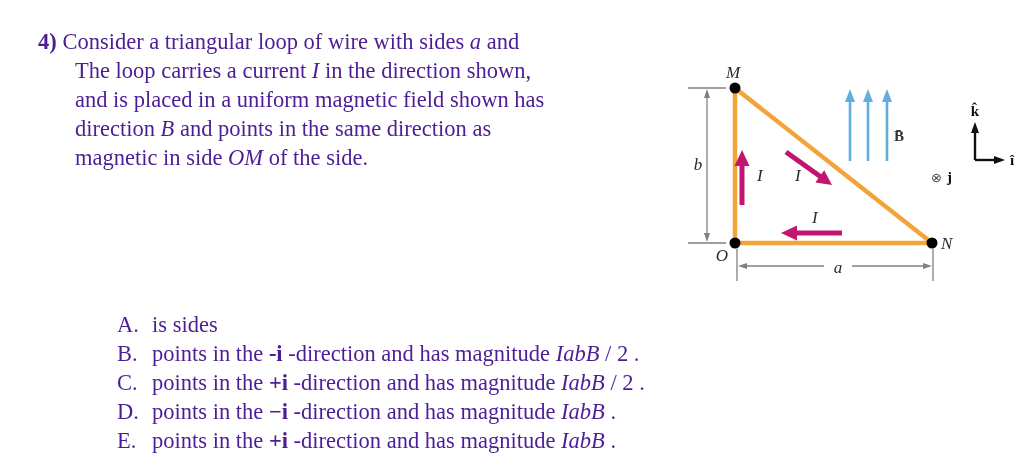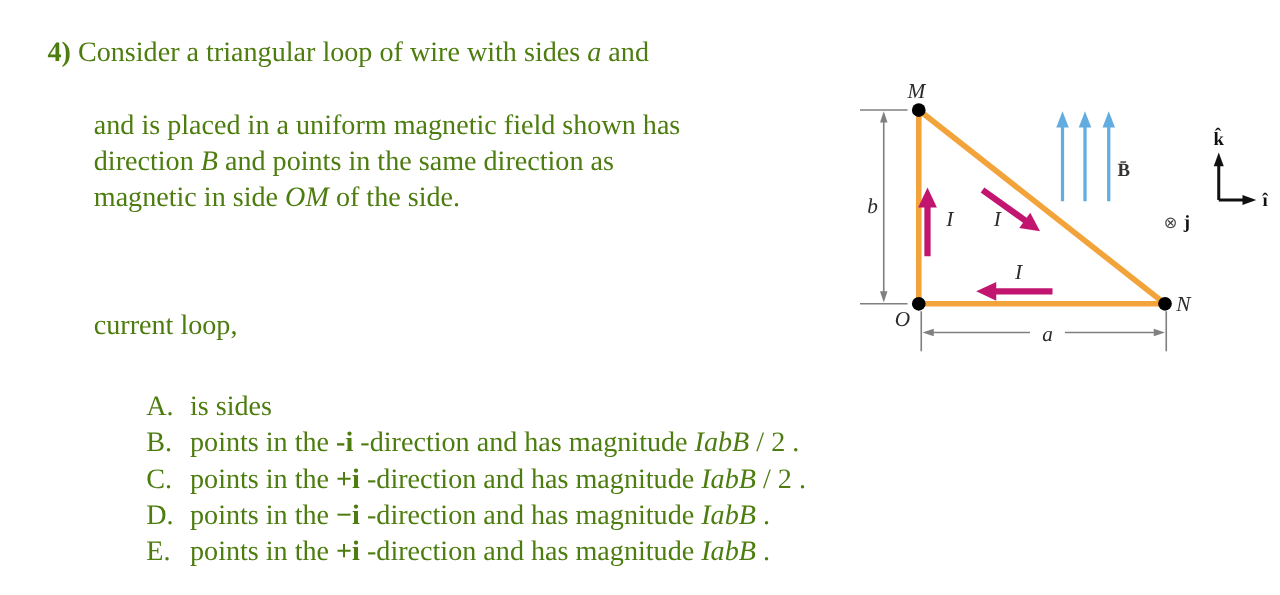--- a/index.html
+++ b/index.html
@@ -1,17 +1,17 @@
 <!DOCTYPE html>
 <html style="--c-loop: #F2A33A; --c-current: #C2156F; --c-field: #63ACE0; --c-dim: #808080; --c-ink: #1B1B1B;"><head>
 <meta charset="utf-8">
 <style>
   html,body{margin:0;padding:0;background:#ffffff;}
   .page{position:relative;width:1024px;height:476px;background:#ffffff;overflow:hidden;
-        font-family:"Liberation Serif",serif;color:#4d7c0f;}
+        font-family:"Liberation Serif",serif;color:#4c1d95;}
   .tline{position:absolute;white-space:pre;font-size:22.5px;line-height:29px;}
   .bold{font-weight:700;}
   .it{font-style:italic;}
   .vec{font-weight:700;}
   .letter{display:inline-block;width:35px;}
   .fig{position:absolute;left:680px;top:55px;}
   
   .loop{stroke:var(--c-loop,#F2A33A);stroke-width:4.5;fill:none;stroke-linejoin:round;stroke-linecap:round;}
   .dot{fill:#000;}
   .cur{stroke:var(--c-current,#C2156F);stroke-width:5;fill:none;}
@@ -27,28 +27,28 @@
   text.fB{font-family:"Liberation Serif",serif;font-size:15px;font-weight:700;fill:#333;}
   text.fotimes{font-family:"DejaVu Sans",sans-serif;font-size:13px;fill:#444;}
 </style>
 </head>
 <body>
 
 <div class="page">
 
   <div class="tline" style="left:38px;top:27px"><span class="bold">4) </span><span>Consider a triangular loop of wire with sides </span><span class="it">a</span><span> and</span></div>
 
+  <div class="tline" style="left:75px;top:56px"><span>The loop carries a current </span><span class="it">I</span><span> in the direction shown,</span></div>
 
   <div class="tline" style="left:75px;top:85px"><span>and is placed in a uniform magnetic field shown has</span></div>
 
   <div class="tline" style="left:75px;top:114px"><span>direction </span><span class="it">B</span><span> and points in the same direction as</span></div>
 
   <div class="tline" style="left:75px;top:143px"><span>magnetic in side </span><span class="it">OM</span><span> of the side.</span></div>
 
-  <div class="tline" style="left:75px;top:245px"><span>current loop,</span></div>
 
   <div class="tline" style="left:117px;top:310px"><span class="letter">A.</span><span>is sides</span></div>
 
   <div class="tline" style="left:117px;top:339px"><span class="letter">B.</span><span>points in the </span><span class="vec">-i</span><span> -direction and has magnitude </span><span class="it">IabB</span><span> / 2 .</span></div>
 
   <div class="tline" style="left:117px;top:368px"><span class="letter">C.</span><span>points in the </span><span class="vec">+i</span><span> -direction and has magnitude </span><span class="it">IabB</span><span> / 2 .</span></div>
 
   <div class="tline" style="left:117px;top:397px"><span class="letter">D.</span><span>points in the </span><span class="vec">−i</span><span> -direction and has magnitude </span><span class="it">IabB</span><span> .</span></div>
 
   <div class="tline" style="left:117px;top:426px"><span class="letter">E.</span><span>points in the </span><span class="vec">+i</span><span> -direction and has magnitude </span><span class="it">IabB</span><span> .</span></div>

